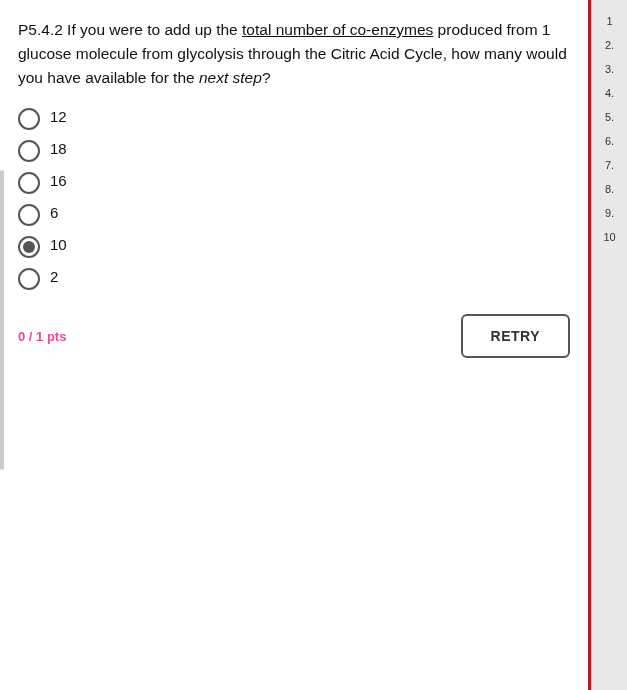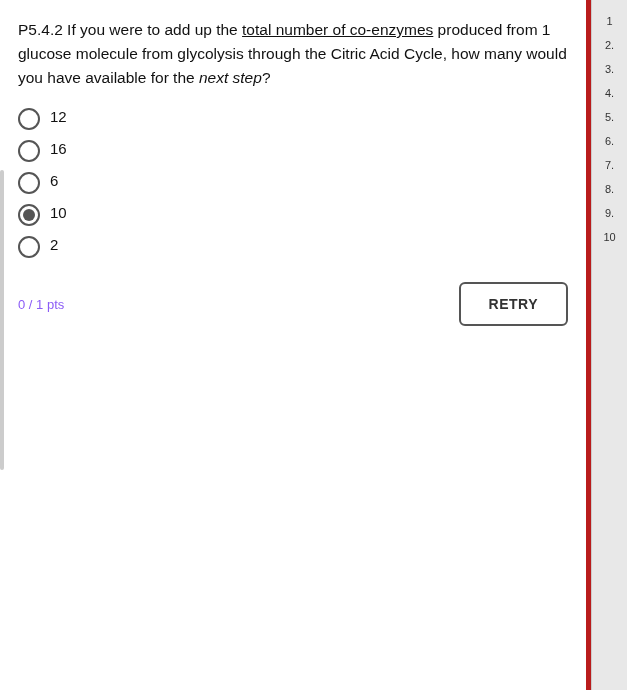--- a/index.html
+++ b/index.html
@@ -15,21 +15,21 @@
       font-family: Arial, sans-serif;
       display: flex;
       overflow: hidden;
     }
 
     .main-content {
       flex: 1;
       background: #ffffff;
       padding: 18px 18px 18px 18px;
       position: relative;
-      border-right: 5px solid #b91c1c;
+      border-right: 3px solid #b91c1c;
     }
 
     .question-text {
       font-size: 15.5px;
       line-height: 1.55;
       color: #111;
       margin-bottom: 18px;
     }
 
     .question-text .underline {
@@ -83,23 +83,23 @@
     }
 
     .footer-row {
       display: flex;
       align-items: center;
       justify-content: space-between;
       margin-top: 10px;
     }
 
     .score-text {
-      color: #8b5cf6;
+      color: #ec4899;
       font-size: 13px;
-      font-weight: normal;
+      font-weight: bold;
     }
 
     .btn-group {
       display: flex;
       gap: 24px;
     }
 
     .btn-retry {
       background: #fff;
       border: 2px solid #555;
@@ -165,20 +165,24 @@
   <div class="left-accent"></div>
 
   <div class="question-text">
     <span>P5.4.2 If you were to add up the </span><span class="underline">total number of co-enzymes</span><span> produced from 1 glucose molecule from glycolysis through the Citric Acid Cycle, how many would you have available for the<span class="italic"> next step</span>?</span>
   </div>
 
   <ul class="options-list">
     <li class="option-item">
       <div class="radio-outer"></div>
       <span class="option-label">12</span>
+    </li>
+    <li class="option-item">
+      <div class="radio-outer"></div>
+      <span class="option-label">18</span>
     </li>
     <li class="option-item">
       <div class="radio-outer"></div>
       <span class="option-label">16</span>
     </li>
     <li class="option-item">
       <div class="radio-outer"></div>
       <span class="option-label">6</span>
     </li>
     <li class="option-item">

